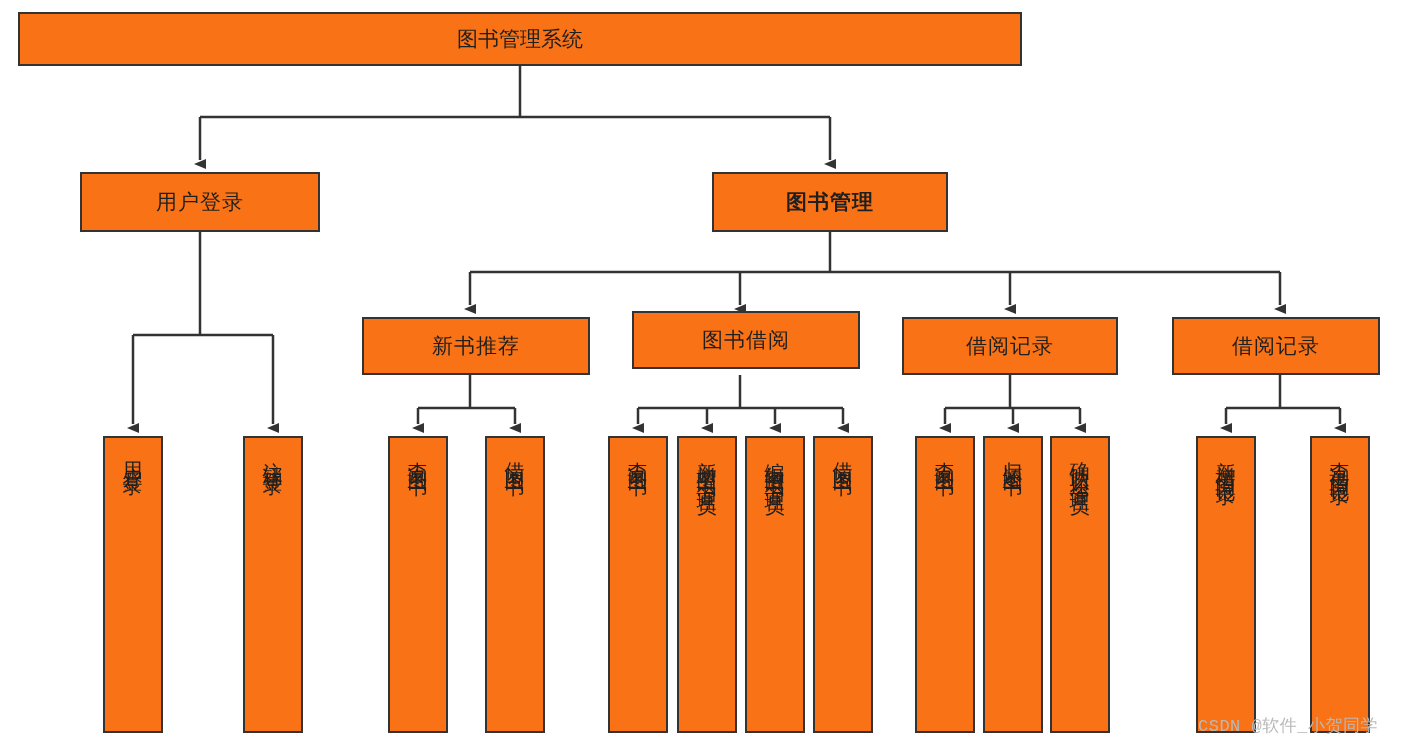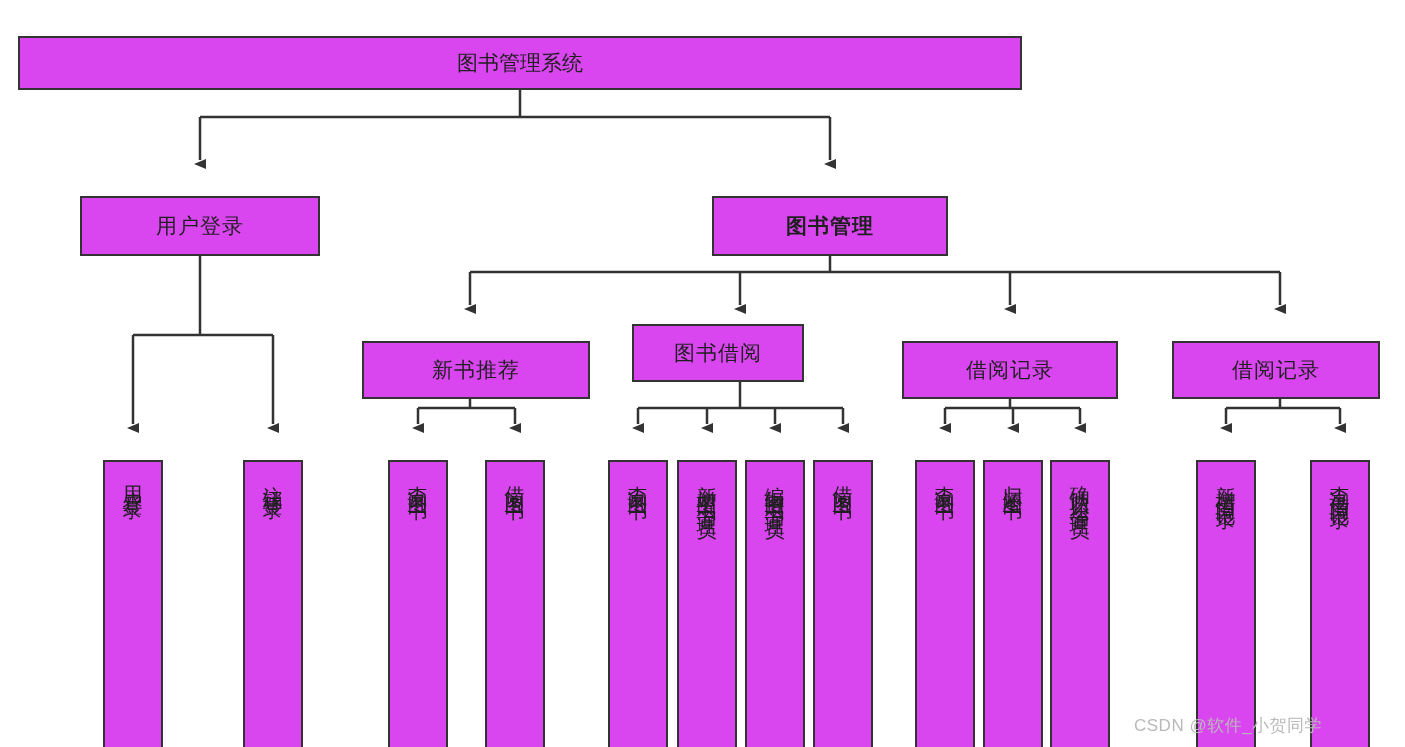--- a/index.html
+++ b/index.html
@@ -24,26 +24,25 @@
     left: 0;
     top: 0;
     width: 1405px;
     height: 747px;
     pointer-events: none;
   }
   .node {
     position: absolute;
     box-sizing: border-box;
     border: 2px solid #333333;
-    background: #d946ef;
+    background: #f97316;
     display: flex;
     align-items: center;
     justify-content: center;
     color: #1f1f1f;
-    margin-top: 24px;
   }
   .node.horiz {
     font-size: 21px;
     letter-spacing: 1px;
     line-height: 1.1;
   }
   .node.root {
     font-size: 21px;
   }
   .node.leaf {
@@ -124,21 +123,21 @@
   <div class="node horiz" style="left: 80px; top: 172px; width: 240px; height: 60px;">
     <span>用户登录</span>
   </div>
   <div class="node horiz" style="left: 712px; top: 172px; width: 236px; height: 60px; font-weight: bold;">
     <span>图书管理</span>
   </div>
 
   <div class="node horiz" style="left: 362px; top: 317px; width: 228px; height: 58px;">
     <span>新书推荐</span>
   </div>
-  <div class="node horiz" style="left: 632px; top: 300px; width: 172px; height: 58px;">
+  <div class="node horiz" style="left: 632px; top: 311px; width: 228px; height: 58px;">
     <span>图书借阅</span>
   </div>
   <div class="node horiz" style="left: 902px; top: 317px; width: 216px; height: 58px;">
     <span>借阅记录</span>
   </div>
   <div class="node horiz" style="left: 1172px; top: 317px; width: 208px; height: 58px;">
     <span>借阅记录</span>
   </div>
 
   <div class="node leaf" style="left: 103px; top: 436px; width: 60px; height: 297px;">
@@ -174,14 +173,14 @@
   <div class="node leaf" style="left: 1050px; top: 436px; width: 60px; height: 297px;">
     <span class="leaf-label">确认归还（管理员）</span>
   </div>
   <div class="node leaf" style="left: 1196px; top: 436px; width: 60px; height: 297px;">
     <span class="leaf-label">新增借阅记录</span>
   </div>
   <div class="node leaf" style="left: 1310px; top: 436px; width: 60px; height: 297px;">
     <span class="leaf-label">查询借阅记录</span>
   </div>
 
-  <div class="watermark" style="left: 1134px; top: 714px;">CSDN @软件_小贺同学</div>
+  <div class="watermark" style="left: 1198px; top: 714px; font-family: Liberation Mono, monospace;">CSDN @软件_小贺同学</div>
 </div>
 
 </body></html>

